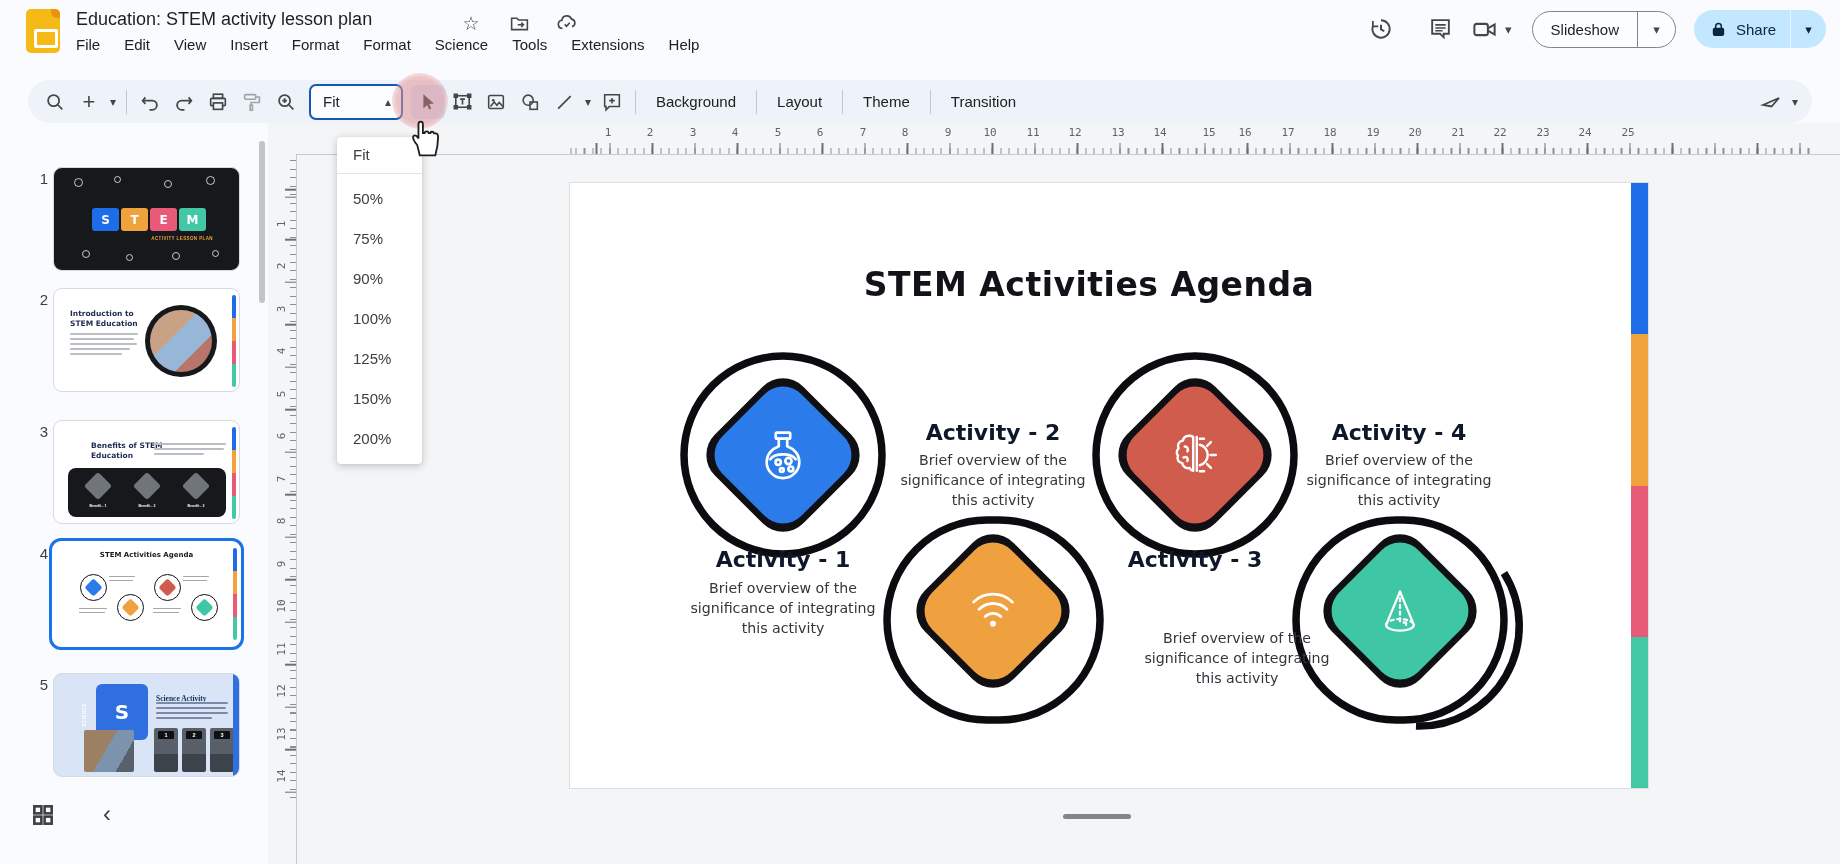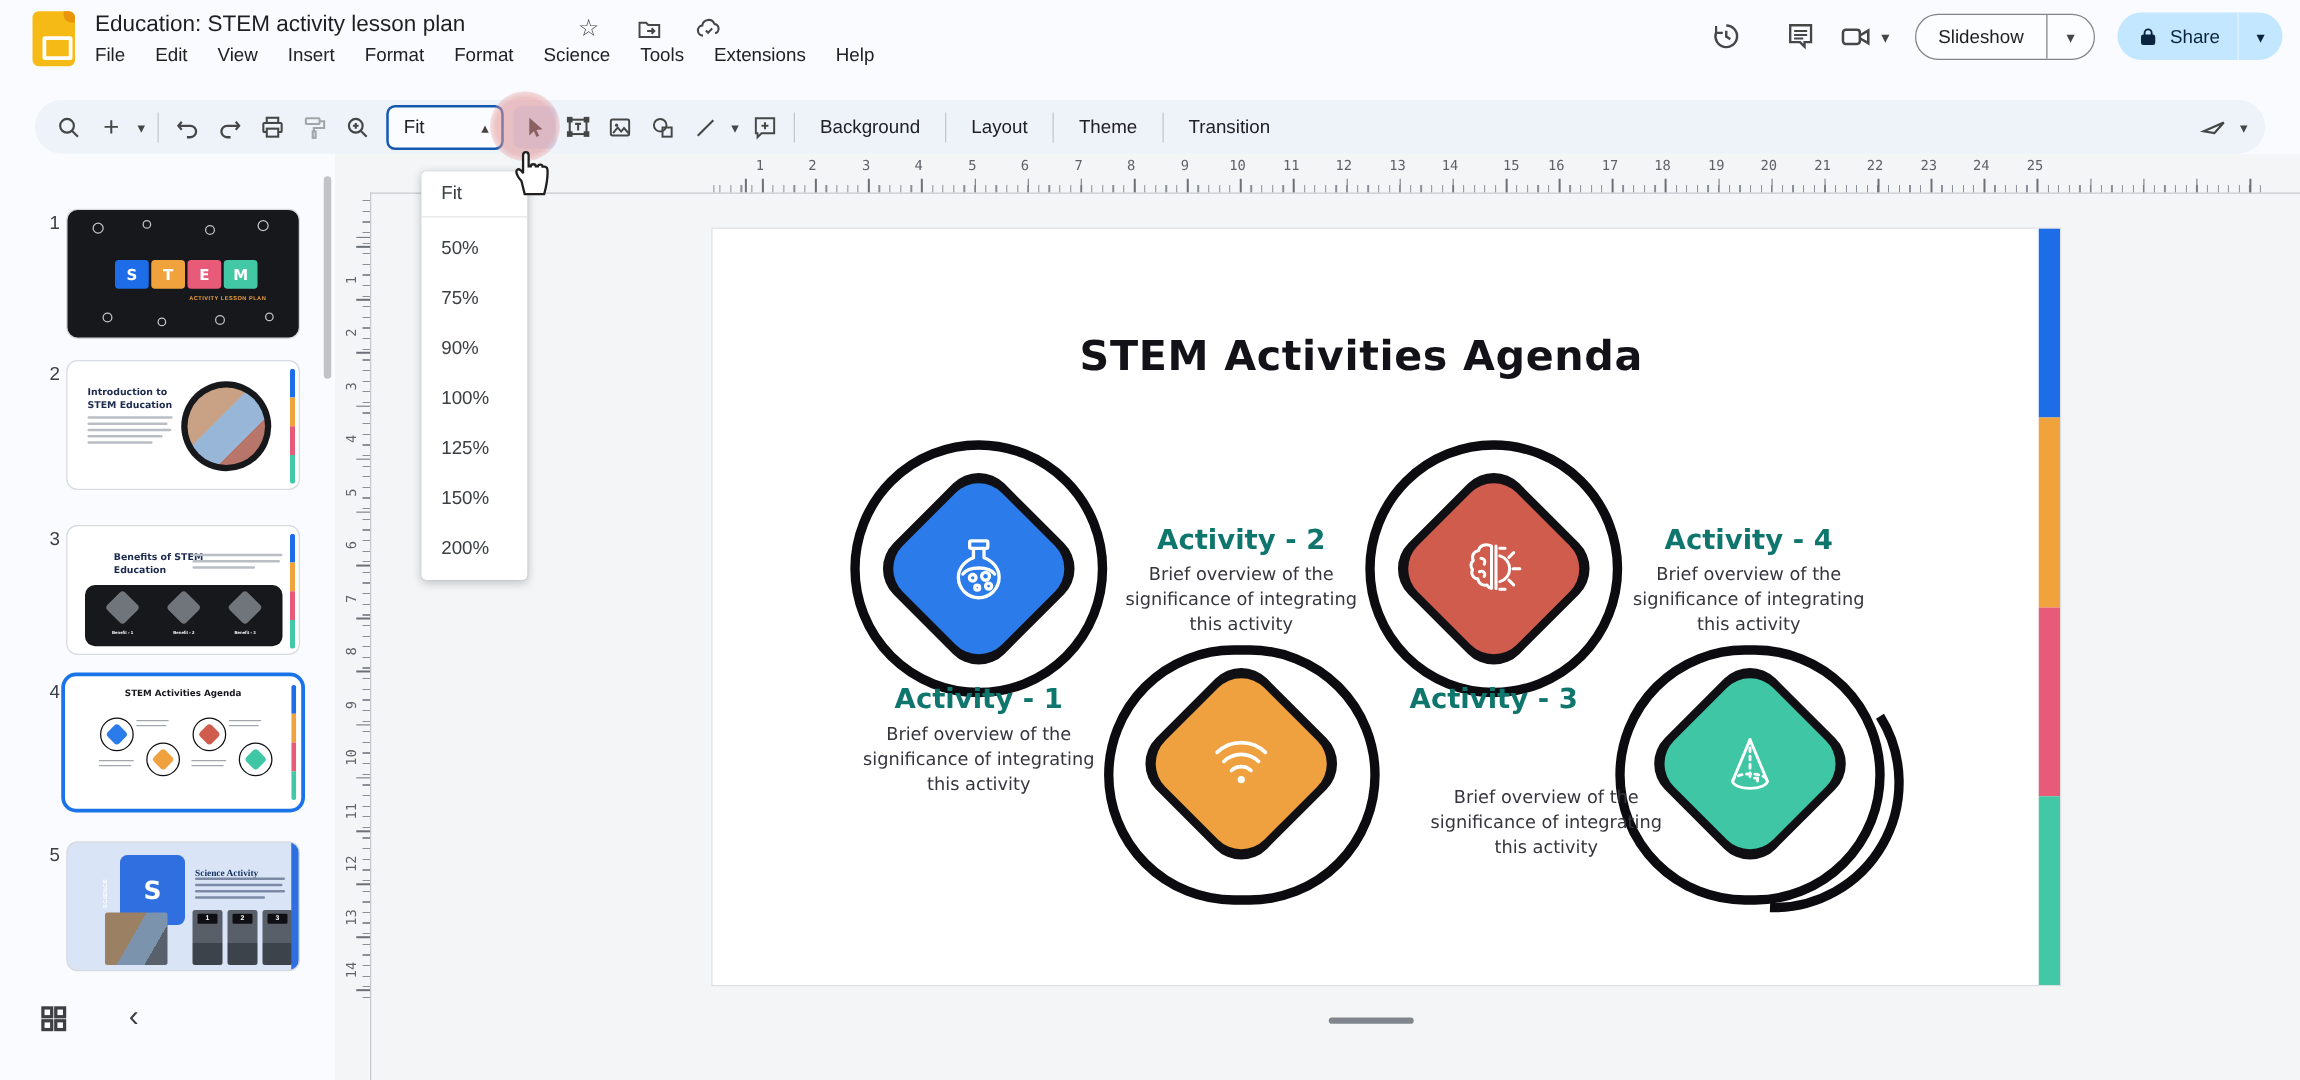--- a/index.html
+++ b/index.html
@@ -112,21 +112,21 @@
 
   
   .slide { position:absolute; left:301px; top:59px; width:1080px; height:607px; background:#fff; border:1px solid #dcdee2; }
   .slide-title { position:absolute; top:82px; left:0; width:1038px; text-align:center; font-family:"DejaVu Sans",sans-serif; font-weight:800; font-size:33px; letter-spacing:.5px; color:#121218; }
   .track { position:absolute; left:0; top:0; }
   .diamond-wrap { position:absolute; width:112px; height:112px; }
   .dia-back { position:absolute; left:0; top:0; width:112px; height:112px; background:#101014; border-radius:26px; transform:rotate(45deg) scale(1.12); }
   .dia { position:absolute; left:0; top:0; width:112px; height:112px; border-radius:26px; transform:rotate(45deg); display:flex; align-items:center; justify-content:center; }
   .dia svg { transform:rotate(-45deg); }
   .d-blue { background:#2b7cea; } .d-orange { background:#efa03f; } .d-red { background:#d05c4e; } .d-teal { background:#3fc7a5; }
-  .act-label { position:absolute; width:220px; text-align:center; font-family:"DejaVu Sans",sans-serif; font-weight:800; font-size:22px; color:#0f766e; }
+  .act-label { position:absolute; width:220px; text-align:center; font-family:"DejaVu Sans",sans-serif; font-weight:800; font-size:22px; color:#0f172a; }
   .act-desc { position:absolute; width:214px; text-align:center; font-family:"DejaVu Sans",sans-serif; font-size:14.2px; line-height:1.4; color:#35353d; }
   .stripe { position:absolute; right:0; top:0; width:17px; height:605px; display:flex; flex-direction:column; }
   .stripe i { flex:1; }
 </style>
 </head>
 <body>
 
 <div id="app">
 
   <div class="header">

